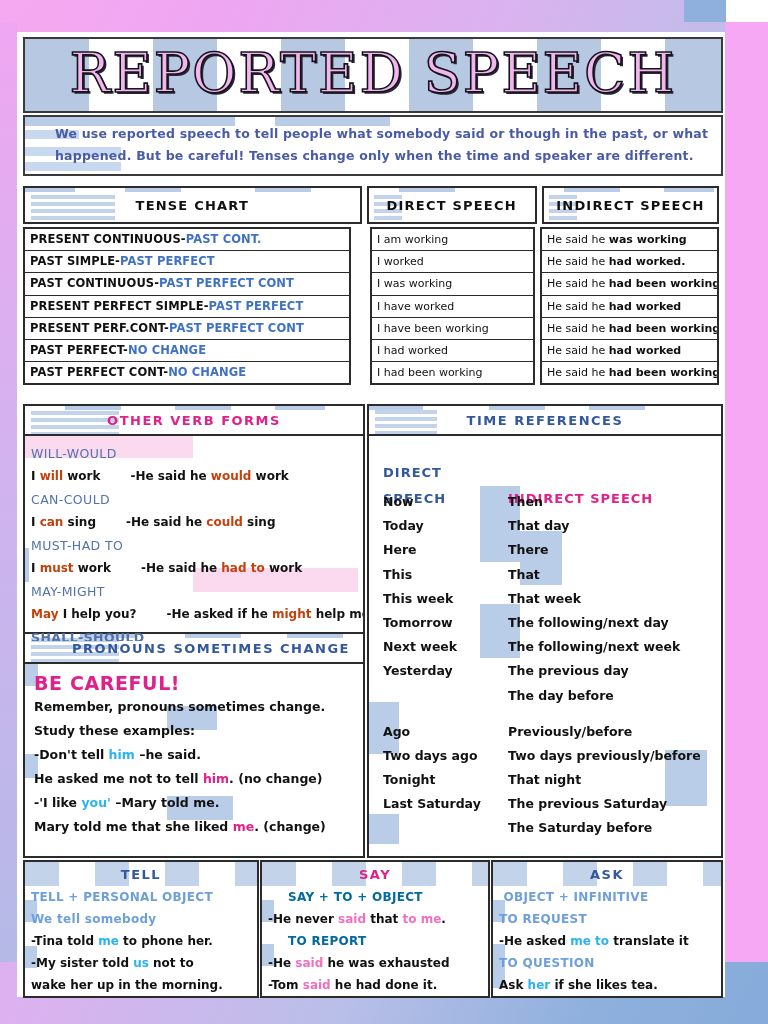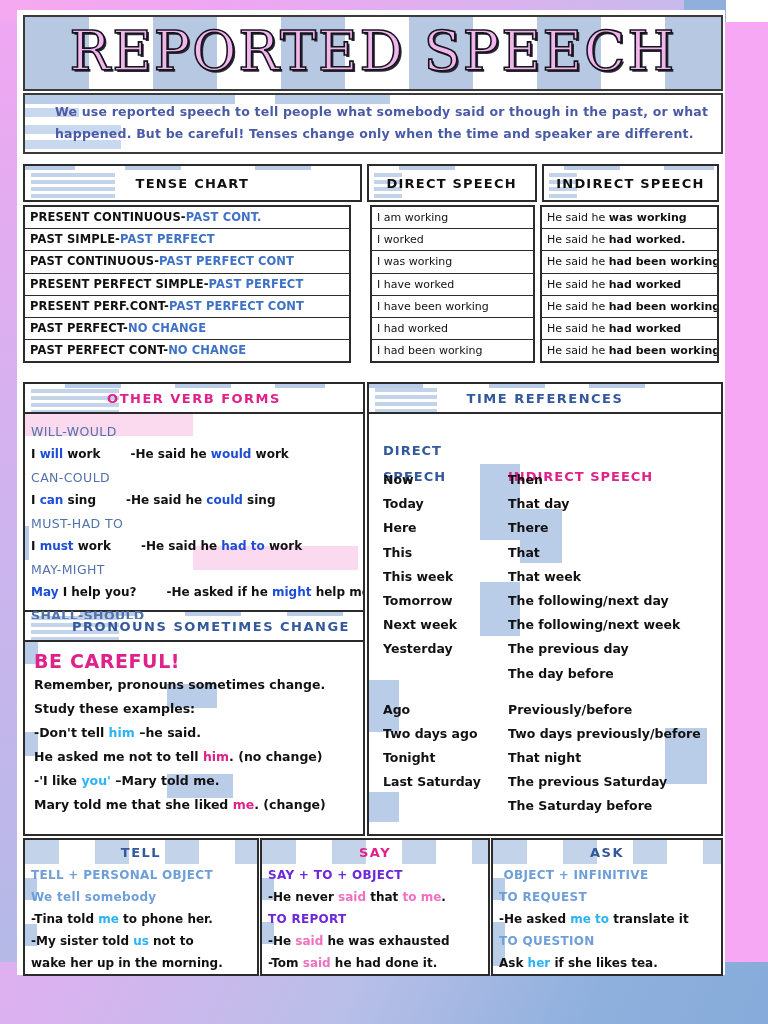--- a/index.html
+++ b/index.html
@@ -11,21 +11,21 @@
   .page{
     position:relative;width:768px;height:1024px;
     background:
       linear-gradient(115deg,#f5a9f0 0%,#efa6f2 18%,#d9b3ef 42%,#b9bfe8 65%,#8fb0dd 85%,#86abda 100%);
     overflow:hidden;
   }
   
   .notch-tr{position:absolute;right:0;top:0;width:42px;height:22px;background:#ffffff;}
   .notch-tr2{position:absolute;right:42px;top:0;width:42px;height:22px;background:#8fb0dd;}
   .sheet{
-    position:absolute;left:17px;top:10px;width:708px;height:965px;
+    position:absolute;left:17px;top:32px;width:708px;height:965px;
     background:#ffffff;
   }
   .edge-pink{position:absolute;right:0;top:22px;width:43px;height:940px;background:#f6a8f5;}
   .edge-left{position:absolute;left:0;top:22px;width:17px;height:940px;
     background:linear-gradient(180deg,#efa7f2,#cdb4ee 55%,#b4b9e6);}
 
   
   .stripes{position:absolute;pointer-events:none;}
   .stripes i{display:block;height:4px;background:#c3d3ea;margin-bottom:3px;}
   .blk{position:absolute;background:#b9cce8;pointer-events:none;}
@@ -92,21 +92,21 @@
   .pink-h{color:#e0218a;}
   .blue-h{color:#33589b;}
 
   
   #verbs{left:6px;top:372px;width:338px;height:235px;}
   .vbody{position:relative;padding:6px 0 0 6px;}
   .vline{position:relative;z-index:2;height:23px;line-height:23px;
     font-family:"DejaVu Sans",sans-serif;font-size:12px;white-space:nowrap;}
   .vmod{color:#5272ab;font-weight:400;font-size:12.5px;letter-spacing:.4px;}
   .vex b{font-weight:700;color:#111;}
-  .vex .m{color:#1d4ed8;font-weight:700;margin-top:17px;}
+  .vex .m{color:#c2410c;font-weight:700;margin-top:17px;}
   .vex .rhs{display:inline-block;margin-left:30px;}
   .vclip{color:#5272ab;font-weight:700;font-size:12.5px;letter-spacing:.4px;}
 
   
   #pron{left:6px;top:600px;width:338px;height:222px;}
   .pbody{position:relative;padding:7px 0 0 9px;}
   .pline{position:relative;z-index:2;height:24px;line-height:24px;
     font-family:"DejaVu Sans",sans-serif;font-size:12.5px;white-space:nowrap;color:#111;}
   .pline.b{font-weight:700;}
   .pline .cy{color:#2bb3f3;font-weight:700;}
@@ -133,21 +133,21 @@
   #ask{left:474px;width:228px;}
   .bhdr{position:relative;height:24px;overflow:hidden;display:flex;
      align-items:center;justify-content:center;}
   .bhdr span{position:relative;z-index:2;font-family:"DejaVu Sans",sans-serif;
      font-weight:700;font-size:13px;letter-spacing:1.5px;}
   .bbody{position:relative;padding:0 16px 0 6px;}
   .bline{position:relative;z-index:2;height:22px;line-height:22px;
     font-family:"DejaVu Sans",sans-serif;font-size:12px;white-space:nowrap;}
   .bsub{font-weight:700;letter-spacing:.3px;}
   .bsub.bl{color:#6f9fd8;}
-  .bsub.pk{color:#6d28d9;}
+  .bsub.pk{color:#0369a1;margin-left:20px;}
   .bex{font-weight:700;color:#111;}
   .bex .cy{color:#2bb3f3;}
   .bex .pk{color:#f06fc0;}
 </style>
 </head>
 <body>
 
 <div class="page">
   <div class="notch-tr2"></div>
   <div class="notch-tr"></div>

